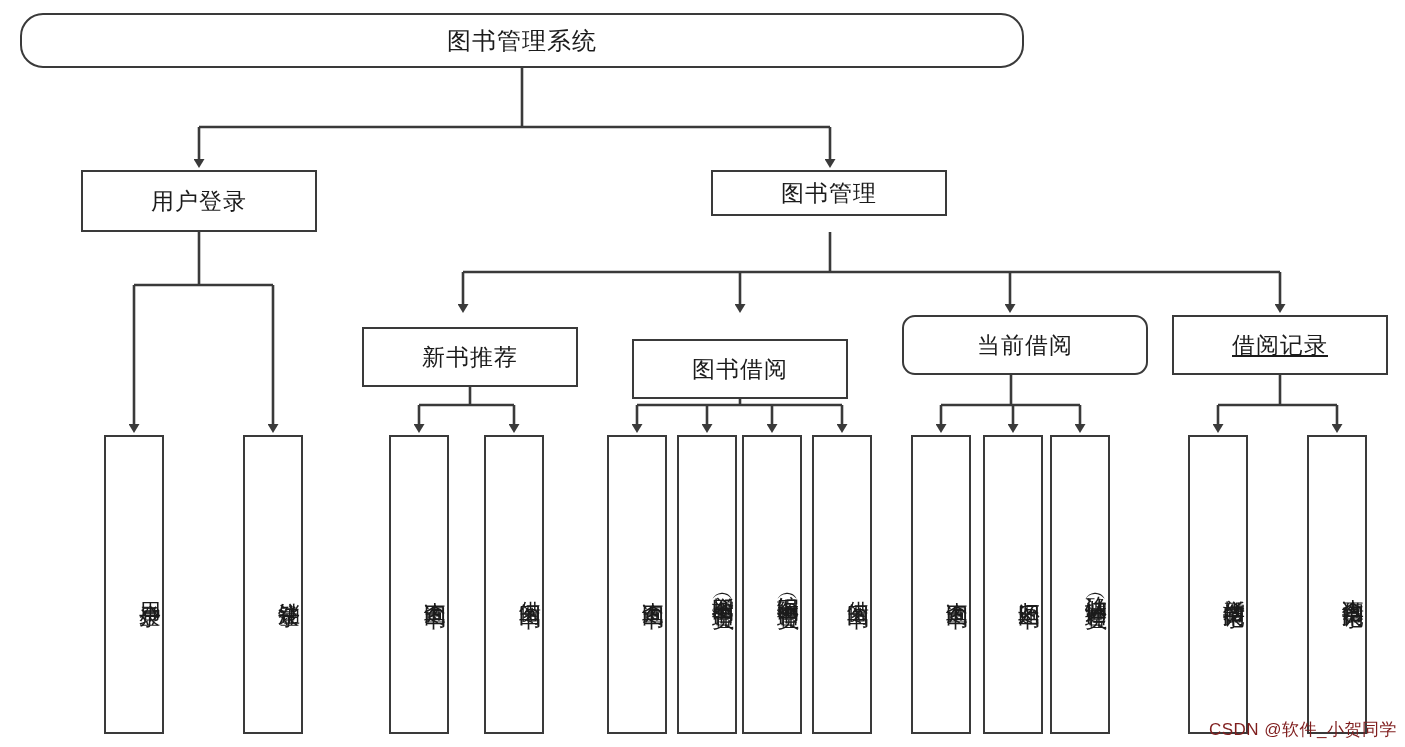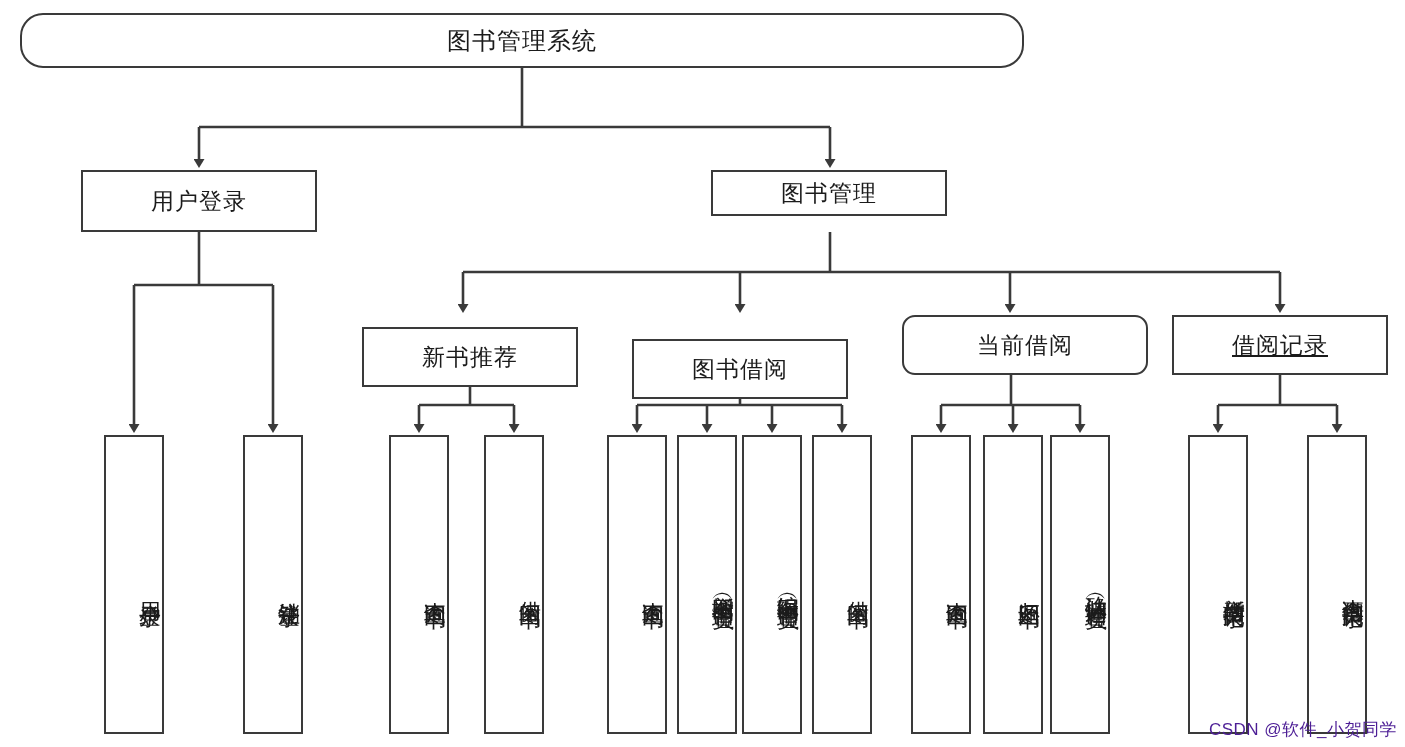--- a/index.html
+++ b/index.html
@@ -54,21 +54,21 @@
   }
   .node.v.tall {
     align-items: flex-start;
     padding-top: 4px;
   }
   #watermark {
     position: absolute;
     right: 8px;
     bottom: 6px;
     font-size: 17px;
-    color: #4c1d95;
+    color: #7f1d1d;
     letter-spacing: 0.5px;
     white-space: nowrap;
   }
 </style>
 </head>
 <body>
 
 <div id="canvas">
 
   <svg id="wires" viewBox="0 0 1405 747" xmlns="http://www.w3.org/2000/svg">

